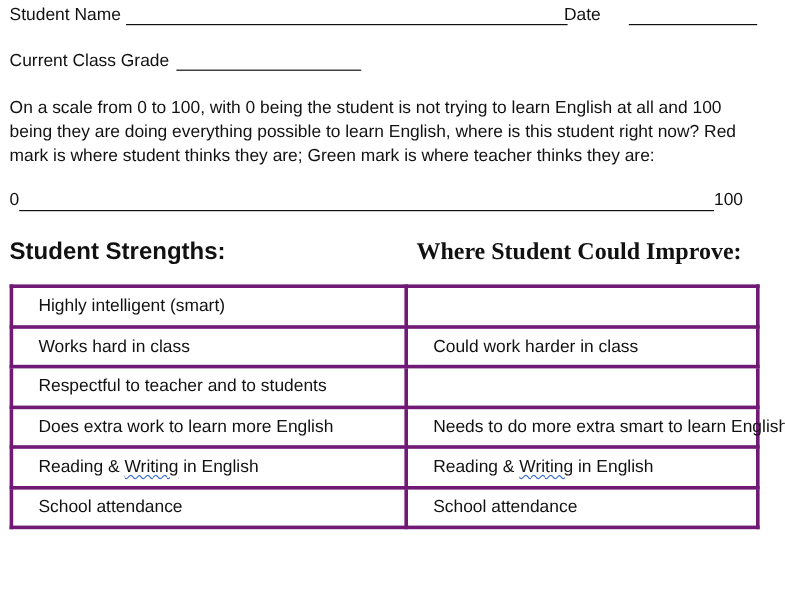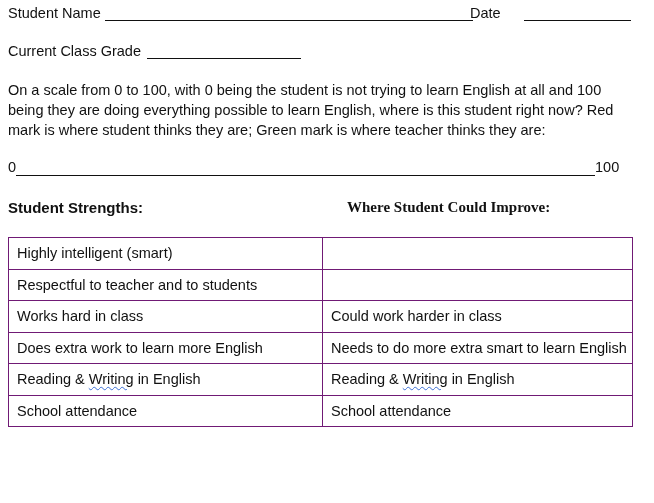--- a/index.html
+++ b/index.html
@@ -26,34 +26,34 @@
       position: absolute;
       left: 8px;
       top: 80px;
       width: 630px;
       line-height: 20px;
       white-space: normal;
     }
     .heading {
       position: absolute;
       font-weight: bold;
-      font-size: 15px;
+      font-size: 20px;
     }
     table.strengths {
       position: absolute;
       left: 8px;
       top: 237px;
       width: 625px;
       border-collapse: collapse;
       table-layout: fixed;
     }
     table.strengths td {
-      border: 1px solid #701a75;
+      border: 3px solid #701a75;
       height: 30.5px;
-      padding: 0 0 0 8px;
+      padding: 0 0 0 21px;
       vertical-align: middle;
       font-size: 14.5px;
       white-space: nowrap;
     }
     table.strengths td.col-left { width: 305px; }
     .spell {
       text-decoration: underline wavy #3b6fd6;
       text-decoration-thickness: 1px;
       text-underline-offset: 2px;
       text-align: center;
@@ -80,26 +80,26 @@
 <span class="heading abs" style="left:8px; top:199px;">Student Strengths:</span>
 <span class="heading abs" style="left:347px; top:199px;font-family:Liberation Serif, serif;">Where Student Could Improve:</span>
 
 <table class="strengths">
   <tbody>
       <tr>
     <td class="col-left">Highly intelligent (smart)</td>
     <td></td>
   </tr>
   <tr>
+    <td class="col-left">Works hard in class</td>
+    <td>Could work harder in class</td>
+  </tr>
+  <tr>
     <td class="col-left">Respectful to teacher and to students</td>
     <td></td>
-  </tr>
-  <tr>
-    <td class="col-left">Works hard in class</td>
-    <td>Could work harder in class</td>
   </tr>
   <tr>
     <td class="col-left">Does extra work to learn more English</td>
     <td>Needs to do more extra smart to learn English</td>
   </tr>
   <tr>
     <td class="col-left"><span>Reading &amp; </span><span class="spell">Writing</span><span> in English</span></td>
     <td><span>Reading &amp; </span><span class="spell">Writing</span><span> in English</span></td>
   </tr>
   <tr>

